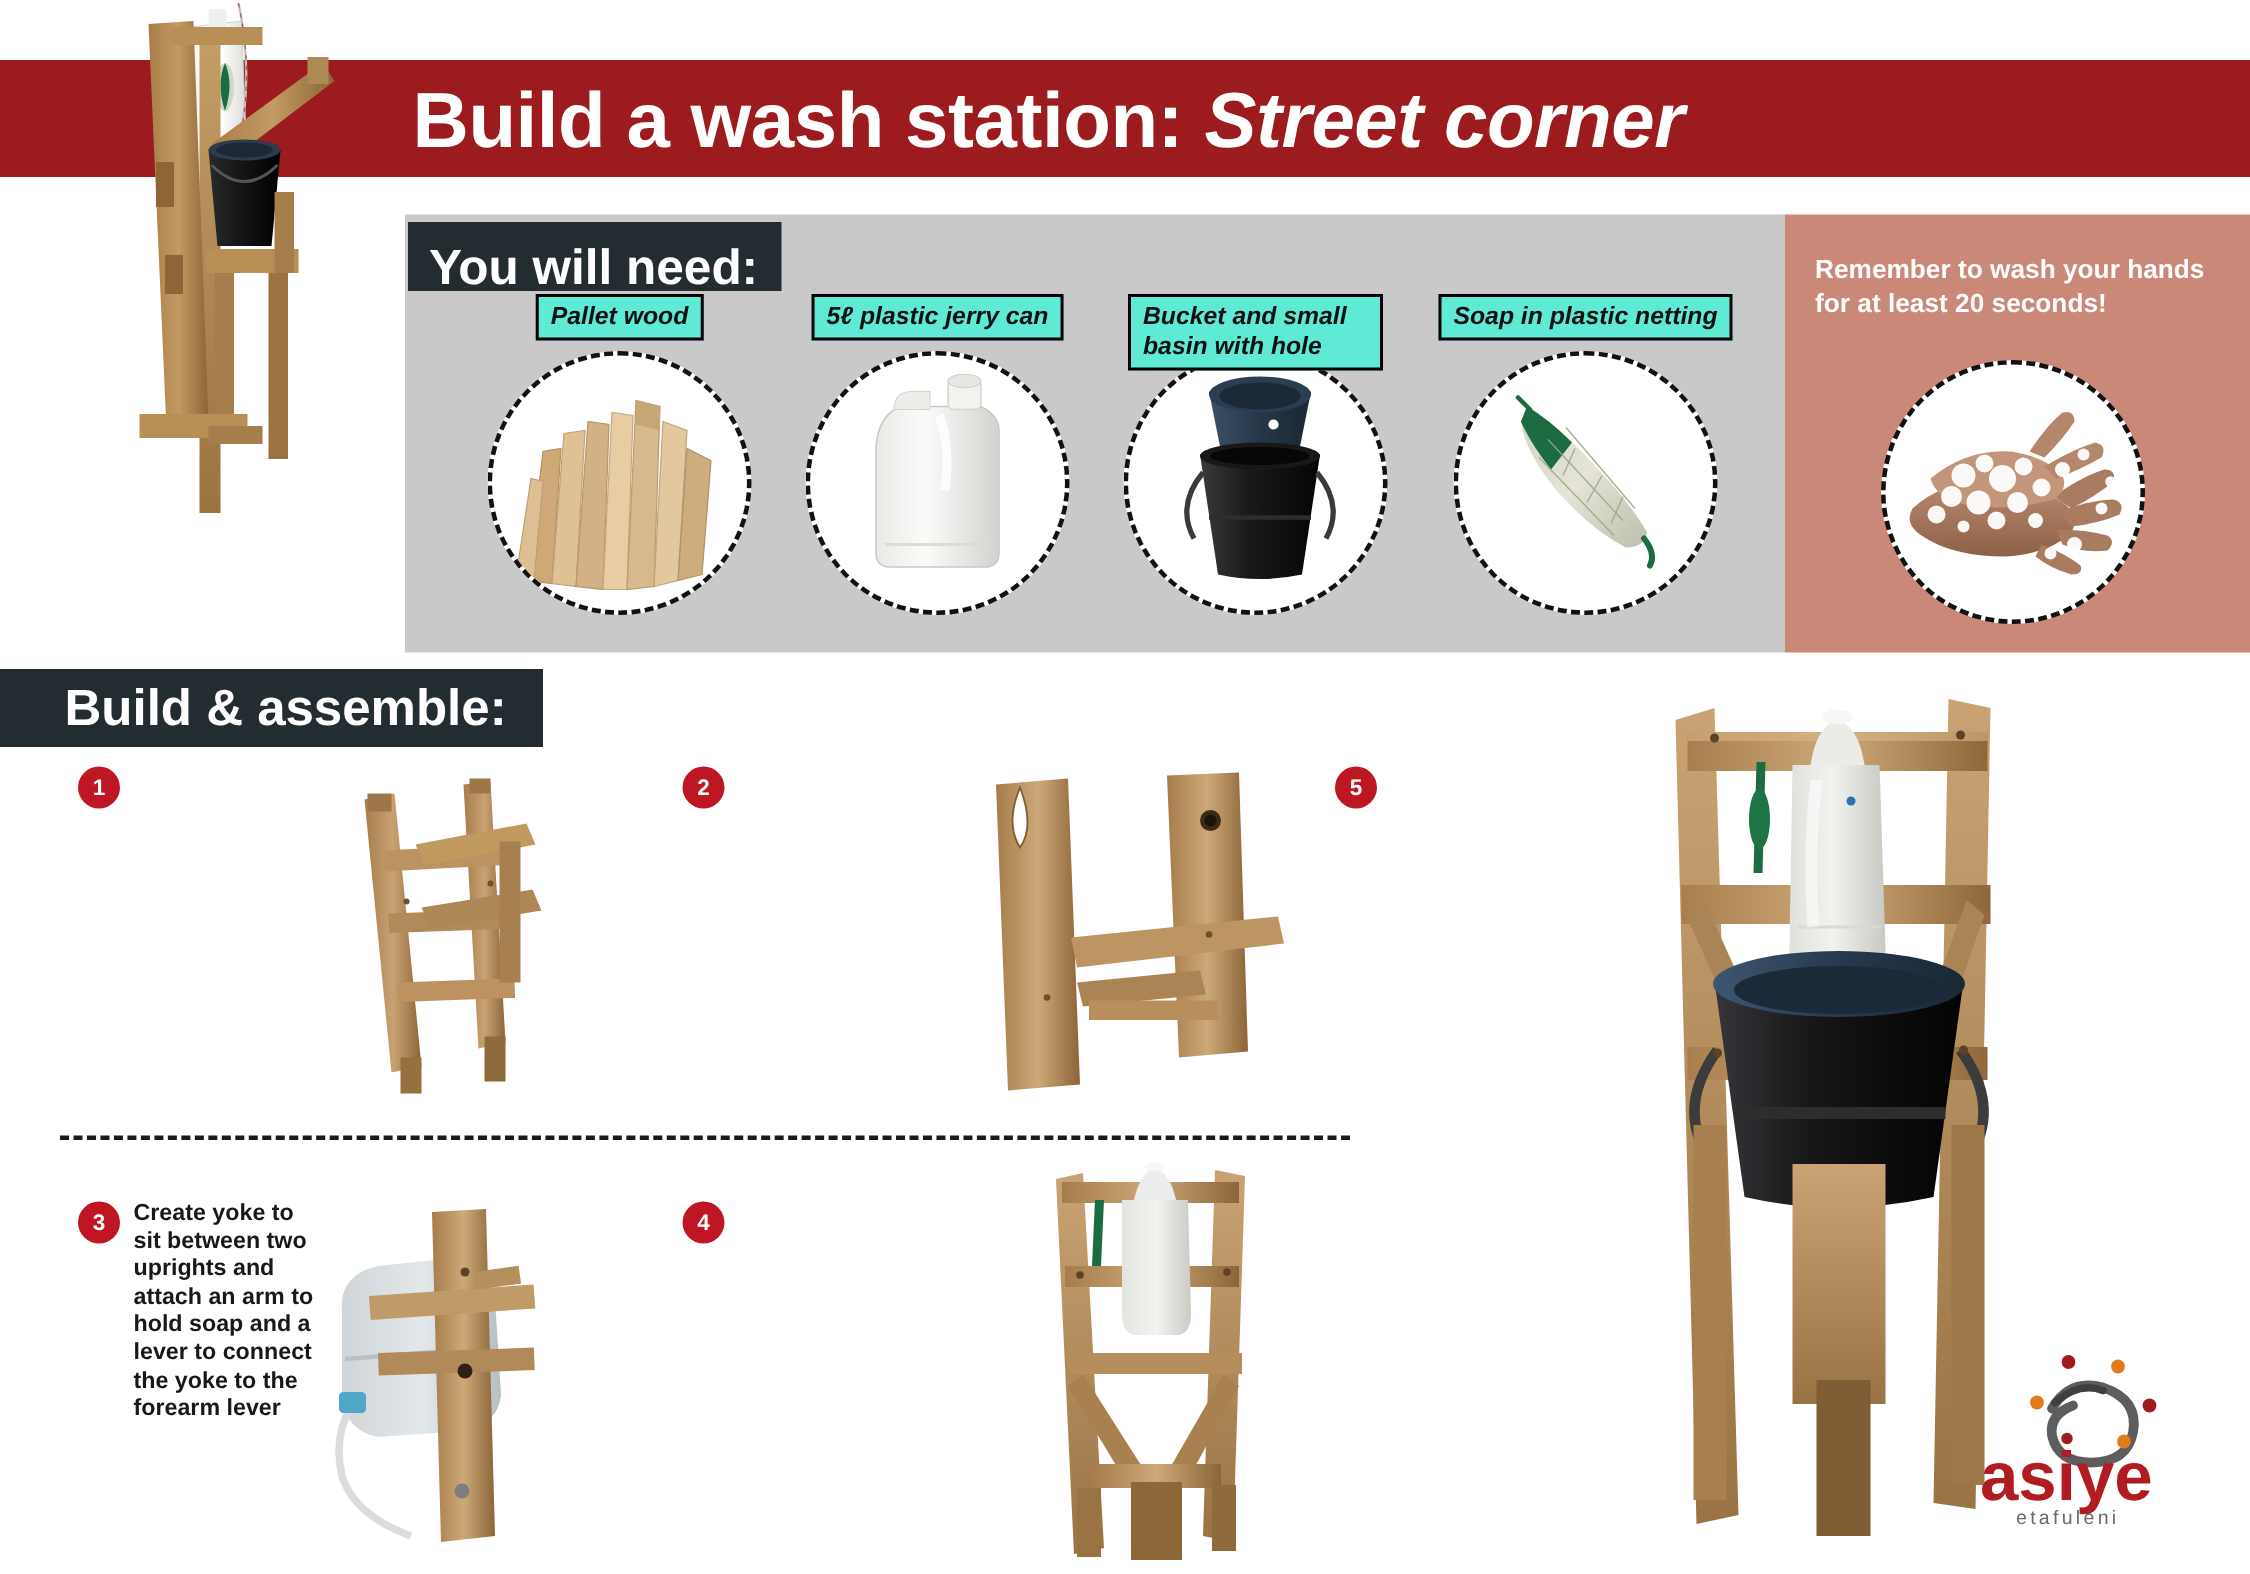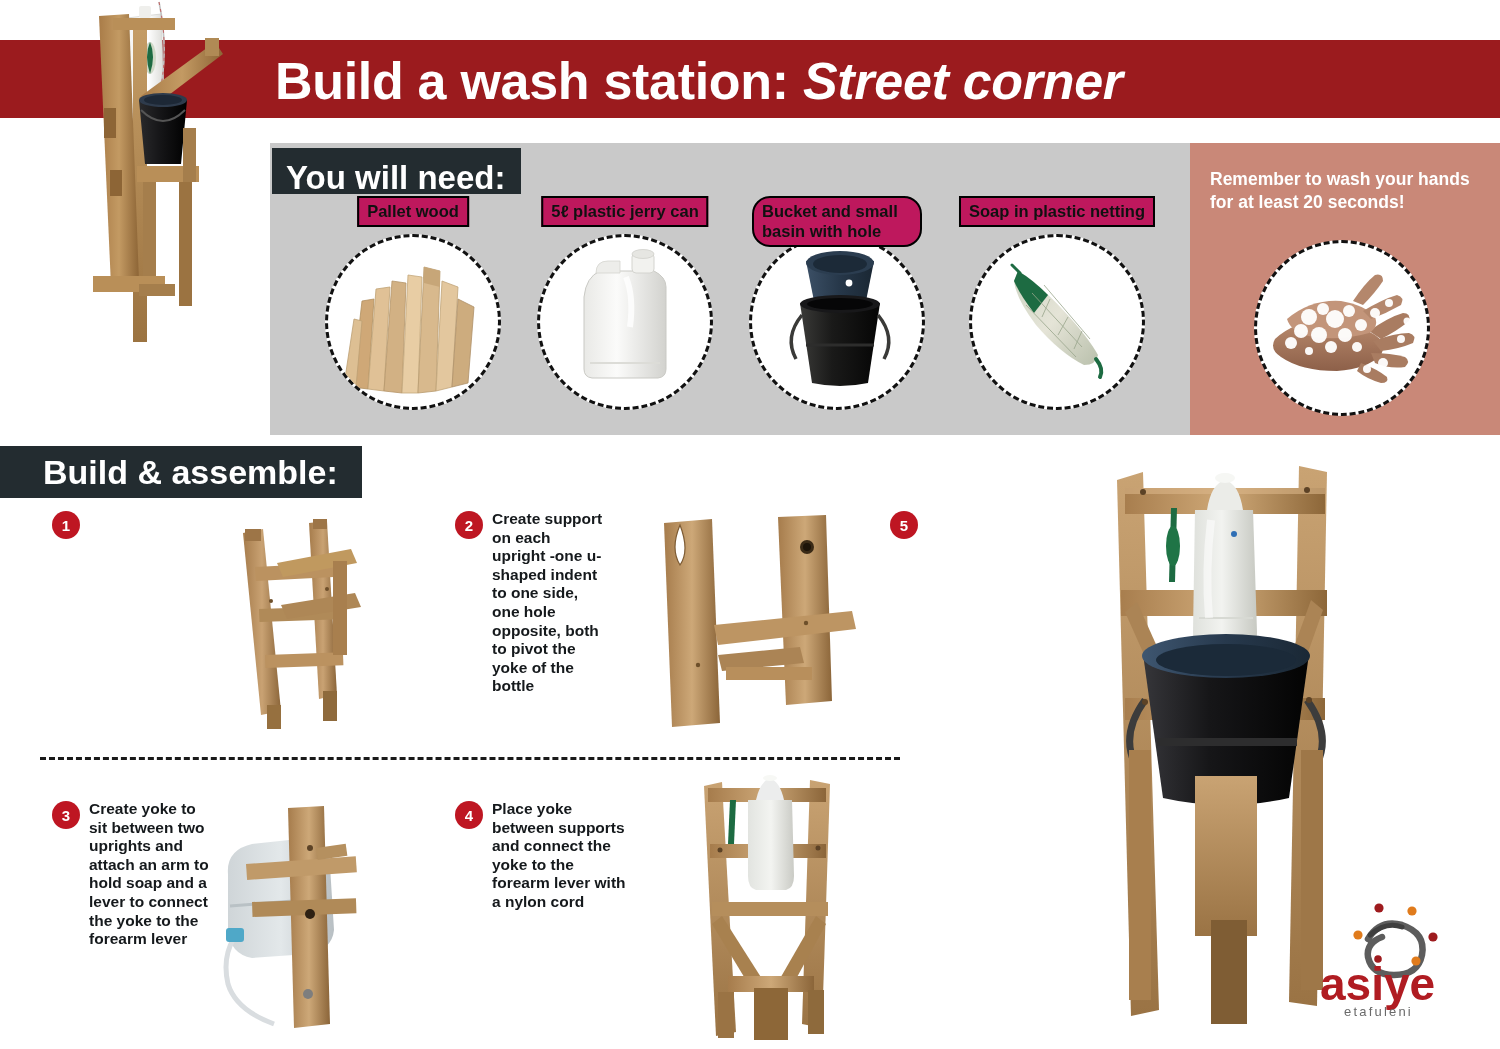--- a/index.html
+++ b/index.html
@@ -17,23 +17,23 @@
   .hero-photo{position:absolute;left:55px;top:0px;width:200px;height:430px;}
 
   
   .need-panel{position:absolute;left:270px;top:143px;width:920px;height:292px;background:#c9c9c9;}
   .need-head{position:absolute;left:272px;top:148px;height:46px;background:#232c30;
       padding:0 16px 0 14px;display:flex;align-items:flex-end;}
   .need-head span{color:#fff;font-size:33px;font-weight:bold;line-height:33px;}
 
   .item{position:absolute;top:196px;width:190px;height:232px;}
   .item-label{position:absolute;left:50%;transform:translateX(-50%);top:0;
-      background:#be185d;border:2px solid #000;padding:3px 8px 4px;z-index:5;
-      font-size:16.5px;font-weight:bold;line-height:20px;color:#111;text-align:left;white-space:nowrap;}
-  .item-label.two-line{white-space:normal;width:150px;border-radius:18px;}
+      background:#5eead4;border:2px solid #000;padding:3px 8px 4px;z-index:5;
+      font-size:16.5px;font-weight:bold;line-height:20px;color:#111;text-align:left;white-space:nowrap;font-style:italic;}
+  .item-label.two-line{white-space:normal;width:150px;}
   .circle{position:absolute;left:50%;transform:translateX(-50%);top:38px;
       width:176px;height:176px;border-radius:50%;background:#fff;
       border:3px dashed #111;box-sizing:border-box;overflow:hidden;}
   .circle > svg{position:absolute;left:0;top:0;}
 
   
   .remember-panel{position:absolute;left:1190px;top:143px;width:310px;height:292px;background:#c98878;}
   .remember-text{position:absolute;left:1210px;top:168px;width:280px;
       font-size:17.5px;font-weight:bold;color:#fff;line-height:23px;}
   .remember-circle{position:absolute;left:1254px;top:240px;width:176px;height:176px;border-radius:50%;
@@ -309,21 +309,20 @@
   <rect x="98" y="14" width="14" height="10" fill="#9d7547"></rect>
   <rect x="52" y="200" width="14" height="24" fill="#96703f"></rect>
   <rect x="108" y="186" width="14" height="30" fill="#8e6a3c"></rect>
   <circle cx="56" cy="96" r="2" fill="#6d4f2a"></circle>
   <circle cx="112" cy="84" r="2" fill="#6d4f2a"></circle>
 </svg>
 </div>
 
 <div class="step" style="left:455px;top:510px;width:150px;">
   <div class="step-num">2</div>
-  <div class="step-text">Create support on each upright -one u-shaped indent to one side, one hole opposite, both to pivot the yoke of the bottle</div>
 </div>
 <div class="step-photo" style="left:640px;top:505px;">
 <svg width="230" height="230" viewBox="0 0 230 230">
   <defs>
     <linearGradient id="w2" x1="0" y1="0" x2="1" y2="0">
       <stop offset="0" stop-color="#a67c4c"></stop>
           <stop offset="0.5" stop-color="#cda878"></stop>
           <stop offset="1" stop-color="#8b6539"></stop>
     </linearGradient>
   </defs>
@@ -450,21 +449,20 @@
   <rect x="40" y="114" width="104" height="15" fill="#b08a58" transform="rotate(-2 40 114)"></rect>
   <circle cx="98" cy="126" r="5" fill="#2e2113"></circle>
   <circle cx="98" cy="60" r="3" fill="#5c4226"></circle>
   <rect x="104" y="60" width="30" height="12" fill="#b5905f" transform="rotate(-8 104 60)"></rect>
   <circle cx="96" cy="206" r="5" fill="#7e7e7e"></circle>
 </svg>
 </div>
 
 <div class="step" style="left:455px;top:800px;width:175px;">
   <div class="step-num">4</div>
-  <div class="step-text">Place yoke between supports and connect the yoke to the forearm lever with a nylon cord</div>
 </div>
 <div class="step-photo" style="left:668px;top:770px;">
 <svg width="200" height="275" viewBox="0 0 200 275">
   <defs>
     <linearGradient id="w4" x1="0" y1="0" x2="1" y2="0">
       <stop offset="0" stop-color="#a67c4c"></stop>
           <stop offset="0.5" stop-color="#cda878"></stop>
           <stop offset="1" stop-color="#8b6539"></stop>
     </linearGradient>
     <linearGradient id="w4v" x1="0" y1="0" x2="0" y2="1">

